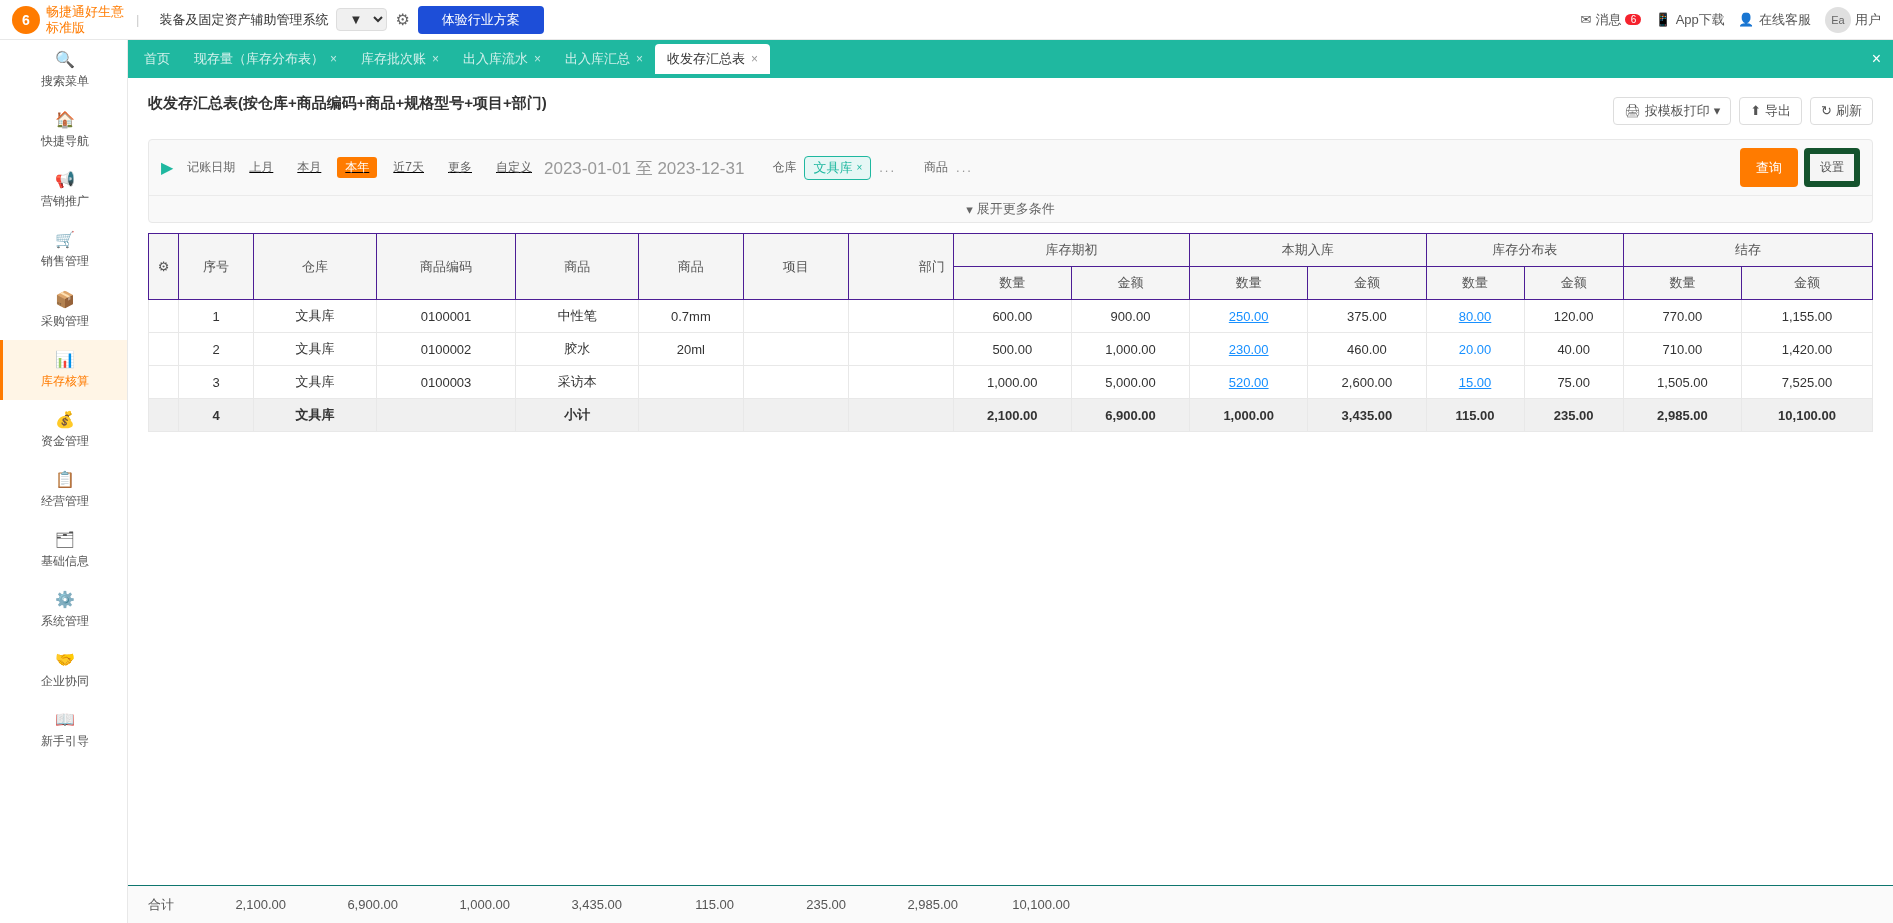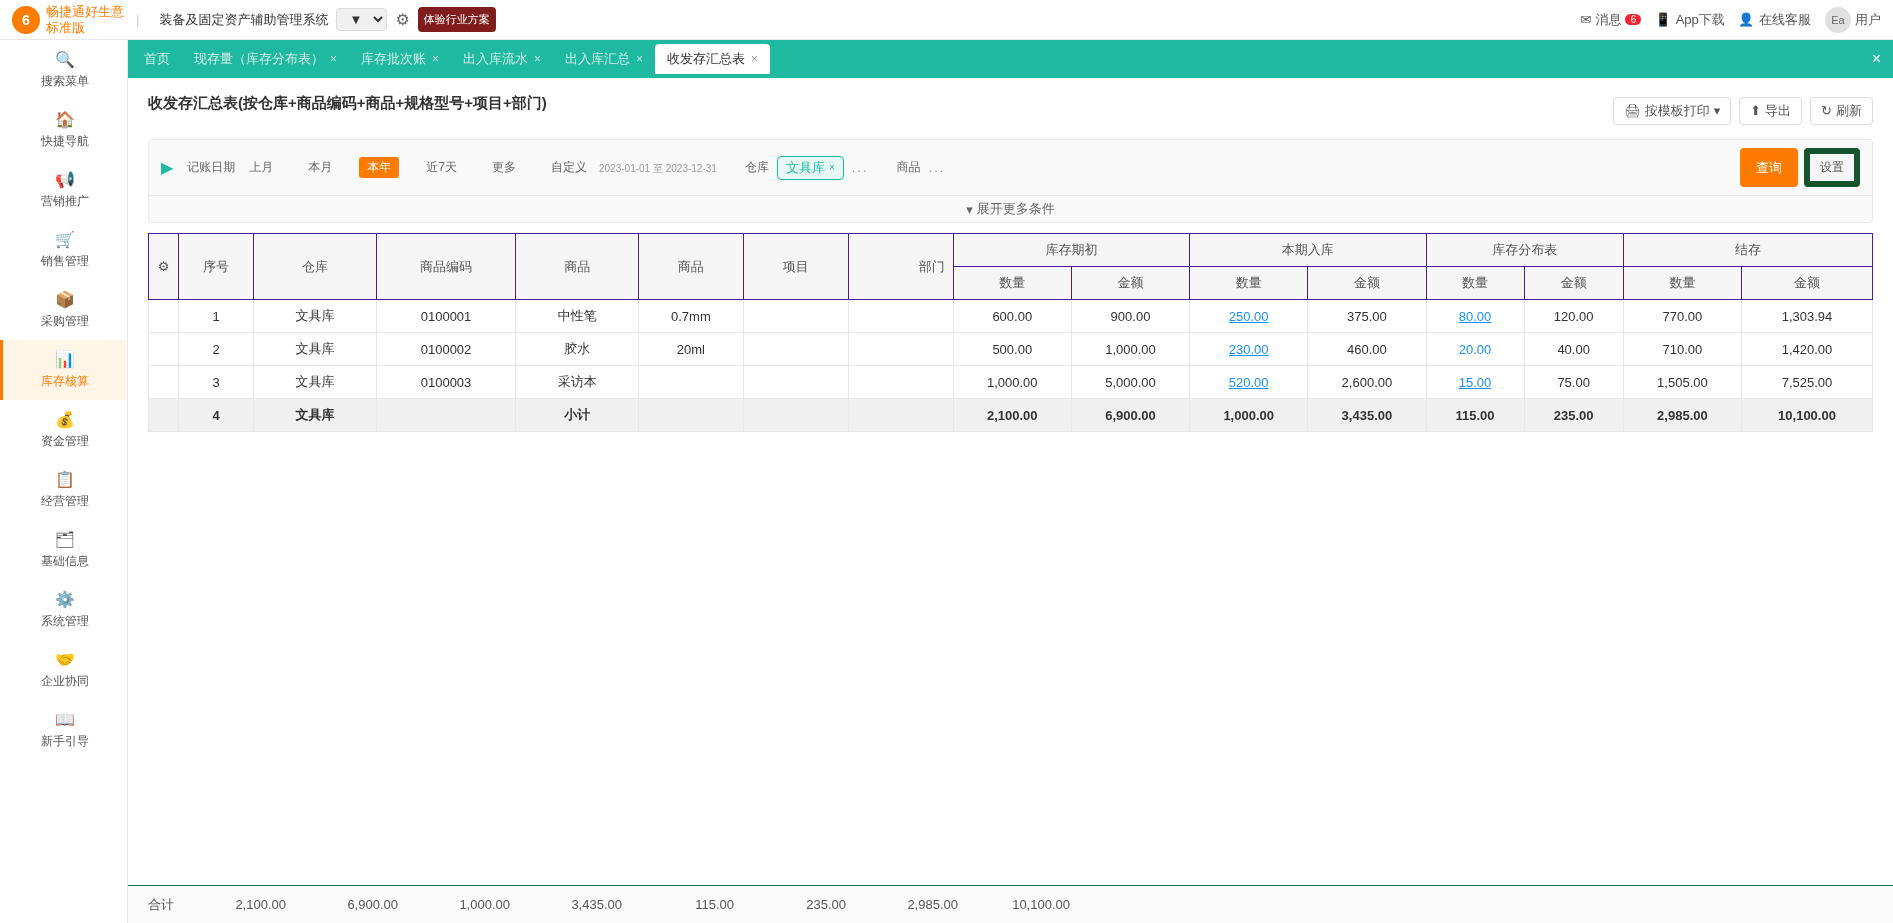--- a/index.html
+++ b/index.html
@@ -7,21 +7,21 @@
 
     
     .top-header { height: 40px; background: #fff; display: flex; align-items: center; justify-content: space-between; padding: 0 12px; border-bottom: 1px solid #e8e8e8; }
     .top-header-left { display: flex; align-items: center; gap: 8px; }
     .logo-area { display: flex; align-items: center; gap: 6px; }
     .logo-icon { width: 28px; height: 28px; background: #ff7b00; border-radius: 50%; display: flex; align-items: center; justify-content: center; color: #fff; font-size: 14px; font-weight: bold; }
     .logo-text { color: #ff7b00; font-size: 12px; line-height: 1.2; }
     .system-title { color: #333; font-size: 13px; margin-left: 8px; }
     .system-selector { background: #f0f0f0; border: 1px solid #ddd; border-radius: 4px; padding: 2px 8px; cursor: pointer; color: #333; }
     .settings-icon { color: #666; cursor: pointer; font-size: 16px; }
-    .trial-btn { background: #7f1d1d; color: #fff; border: none; border-radius: 4px; padding: 5px 6px; cursor: pointer; font-size: 11px; }
+    .trial-btn { background: #1d4ed8; color: #fff; border: none; border-radius: 4px; padding: 5px 24px; cursor: pointer; font-size: 13px; }
     .top-header-right { display: flex; align-items: center; gap: 14px; color: #555; }
     .header-item { display: flex; align-items: center; gap: 4px; cursor: pointer; }
     .badge { background: #f5222d; color: #fff; border-radius: 10px; padding: 0 5px; font-size: 10px; min-width: 16px; text-align: center; }
     .user-avatar { width: 26px; height: 26px; background: #e0e0e0; border-radius: 50%; display: flex; align-items: center; justify-content: center; font-size: 11px; color: #666; }
 
     
     .main-layout { display: flex; flex: 1; overflow: hidden; }
 
     
     .sidebar { width: 128px; background: #fff; border-right: 1px solid #e8e8e8; display: flex; flex-direction: column; overflow-y: auto; }
@@ -41,24 +41,24 @@
     .tab-item.active .tab-close { color: #999; }
     .tab-bar-close { margin-left: auto; color: #fff; cursor: pointer; padding: 4px 8px; font-size: 16px; }
 
     
     .page-content { flex: 1; overflow-y: auto; background: #fff; padding: 0; }
     .page-inner { padding: 16px 20px; }
 
     
     .page-title { font-size: 15px; font-weight: bold; color: #333; margin-bottom: 14px; text-align: center; }
     .filter-label { color: #666; font-size: 12px; white-space: nowrap; }
-    .date-options { display: flex; align-items: flex-end; gap: 19px; }
+    .date-options { display: flex; align-items: flex-end; gap: 8px; text-decoration: underline; }
     .date-btn { padding: 2px 8px; border: none; background: none; cursor: pointer; color: #666; font-size: 12px; border-radius: 3px; }
     .date-btn.active { background: #ff7b00; color: #fff; border-radius: 3px; }
-    .date-range { color: #999; font-size: 10px; margin-top: 2px; }
+    .date-range { color: #999; font-size: 17px; margin-top: 2px; }
     .warehouse-tag { display: flex; align-items: center; gap: 4px; background: #e6f7f5; border: 1px solid #1fb8a0; border-radius: 4px; padding: 2px 8px; color: #1fb8a0; font-size: 12px; }
     .tag-close { cursor: pointer; font-size: 10px; }
     .more-dots { color: #999; cursor: pointer; letter-spacing: 2px; }
 
     
     .data-table { width: 100%; border-collapse: collapse; font-size: 12px; }
     .data-table th { background: #f5f5f5; border: 1px solid #4c1d95; padding: 7px 8px; text-align: center; color: #555; font-weight: normal; white-space: nowrap; }
     .data-table td { border: 1px solid #e8e8e8; padding: 7px 8px; text-align: center; color: #333; white-space: nowrap; }
     .data-table tr.subtotal td { background: #f0f0f0; font-weight: bold; color: #333; }
     .th-group { background: #f0f0f0; }
@@ -312,21 +312,21 @@
                   <td>0.7mm</td>
                   <td></td>
                   <td></td>
                   <td>600.00</td>
                   <td>900.00</td>
                   <td style="color: rgb(24, 144, 255); text-decoration: underline; cursor: pointer;">250.00</td>
                   <td>375.00</td>
                   <td style="color: rgb(24, 144, 255); text-decoration: underline; cursor: pointer;">80.00</td>
                   <td>120.00</td>
                   <td>770.00</td>
-                  <td>1,303.94</td>
+                  <td>1,155.00</td>
                 </tr>
                 <tr>
                   <td></td>
                   <td>2</td>
                   <td>文具库</td>
                   <td>0100002</td>
                   <td>胶水</td>
                   <td>20ml</td>
                   <td></td>
                   <td></td>

